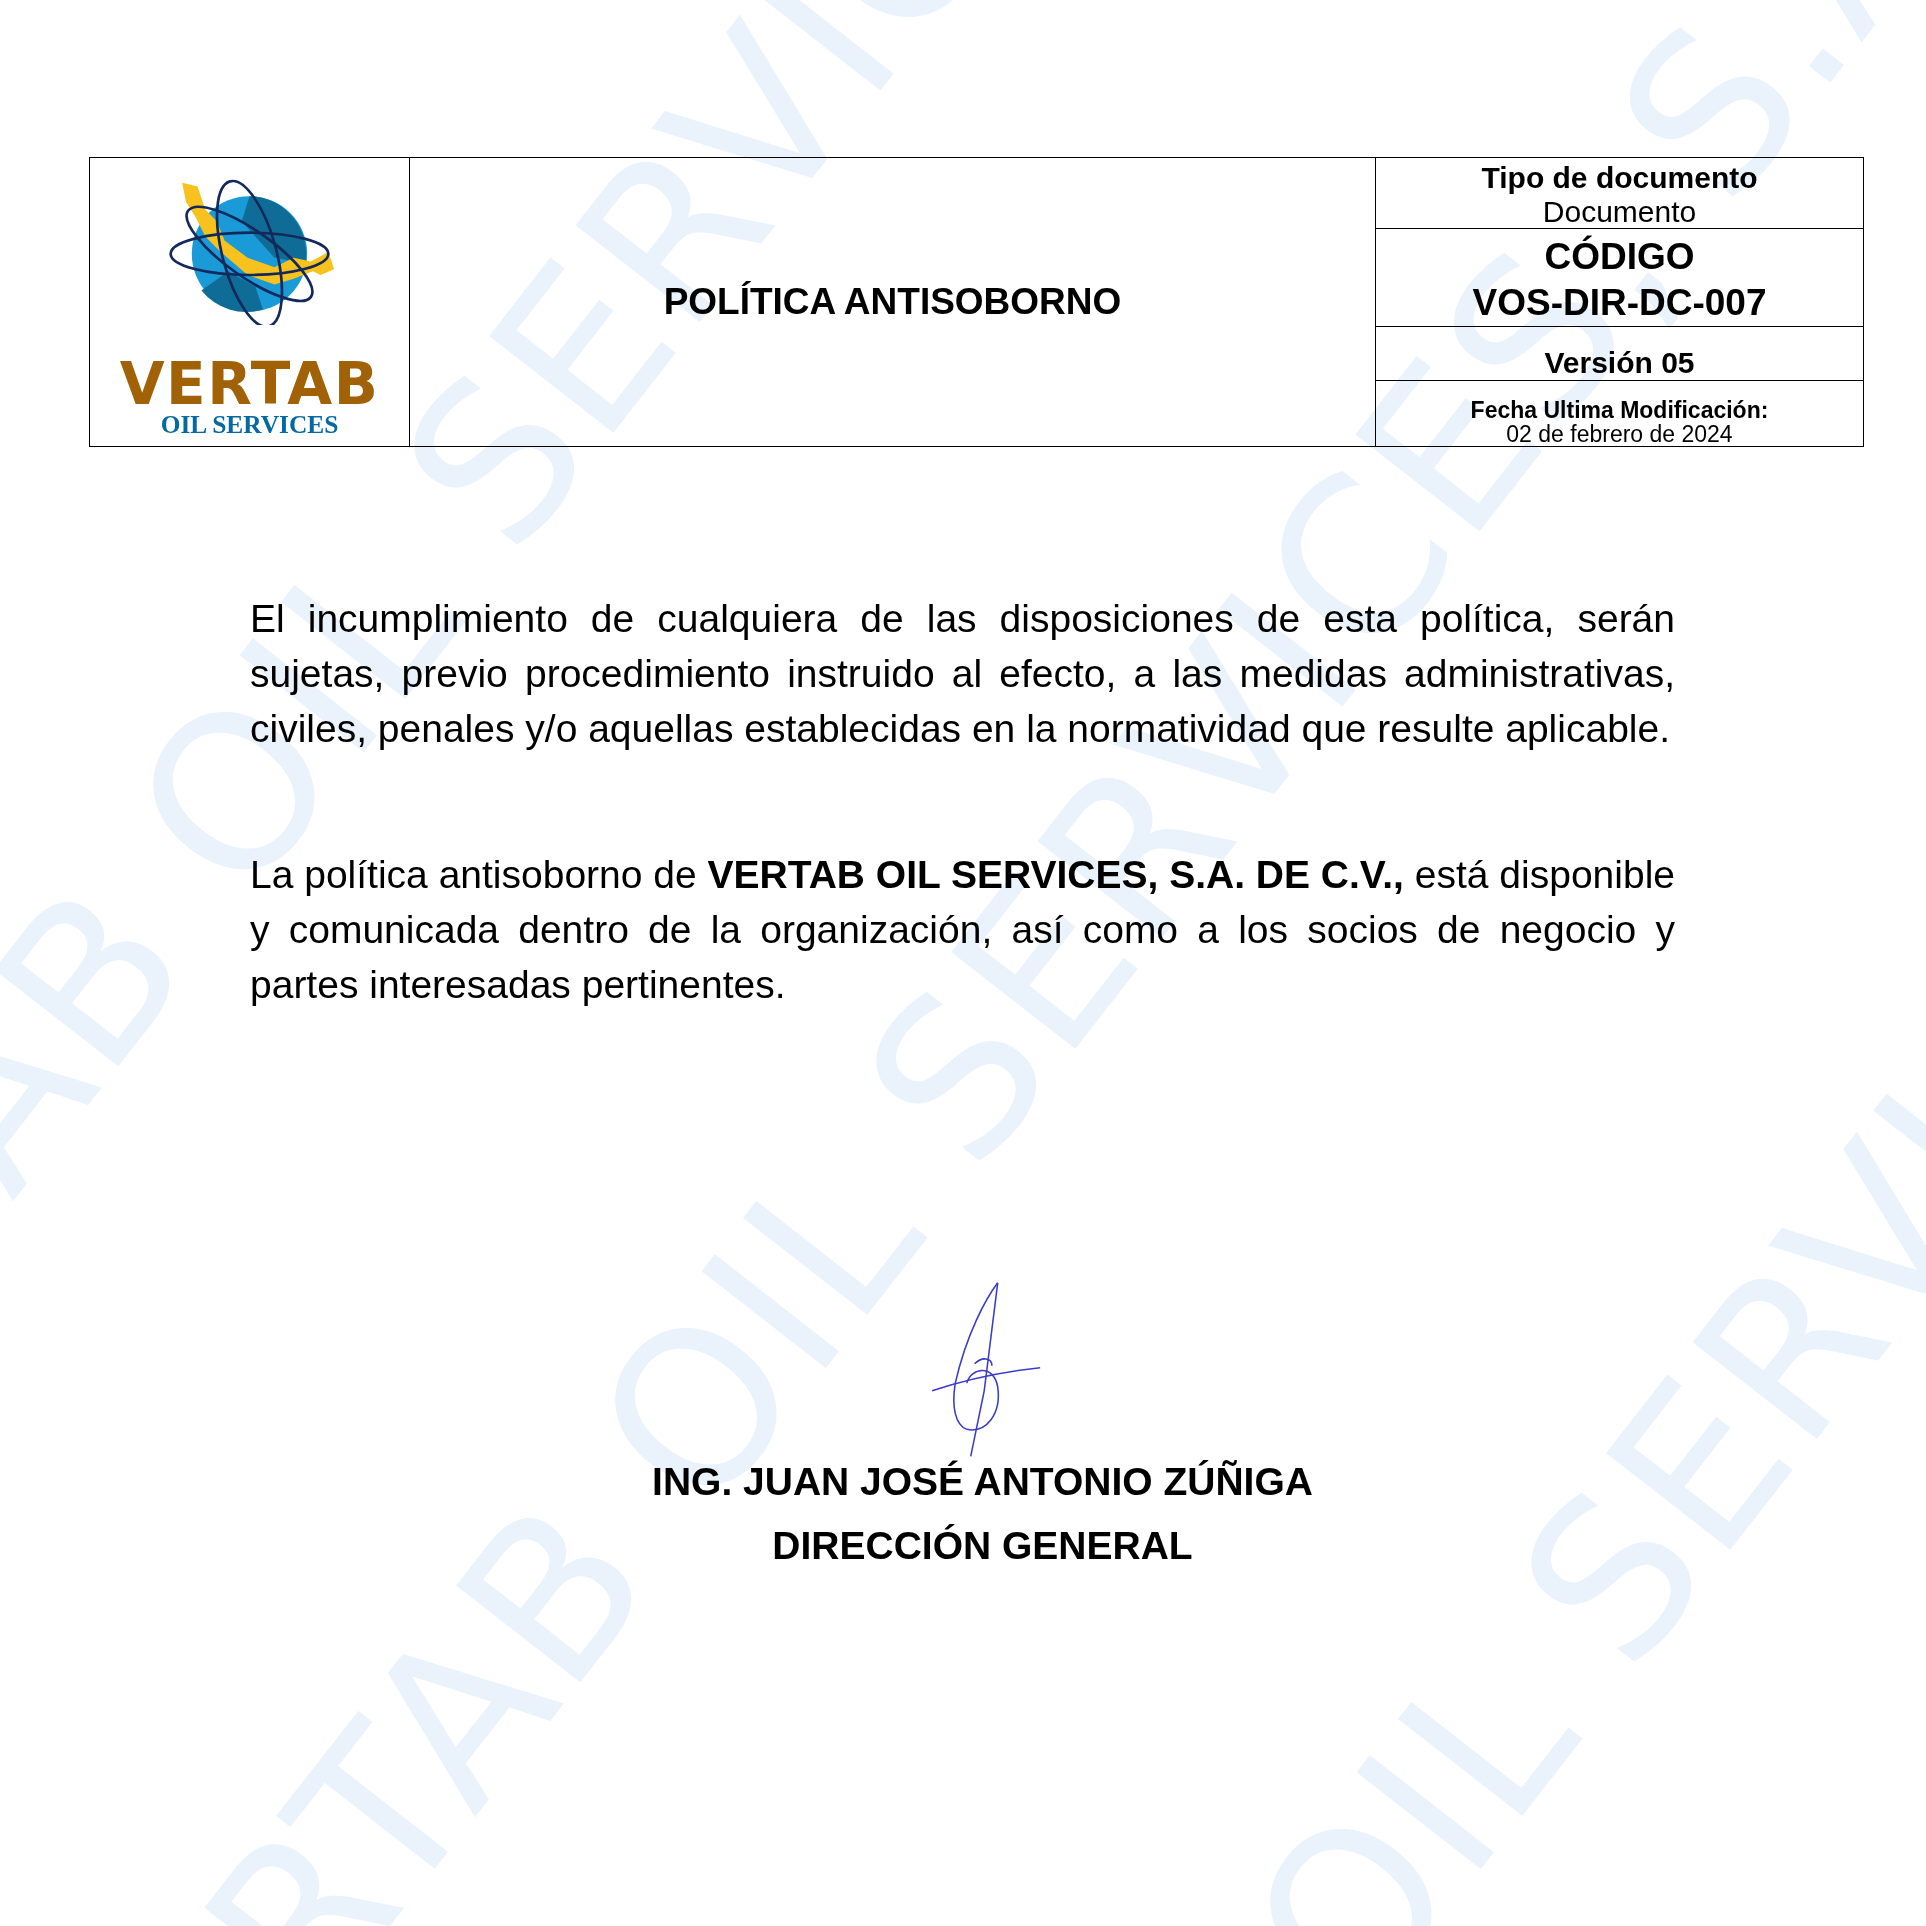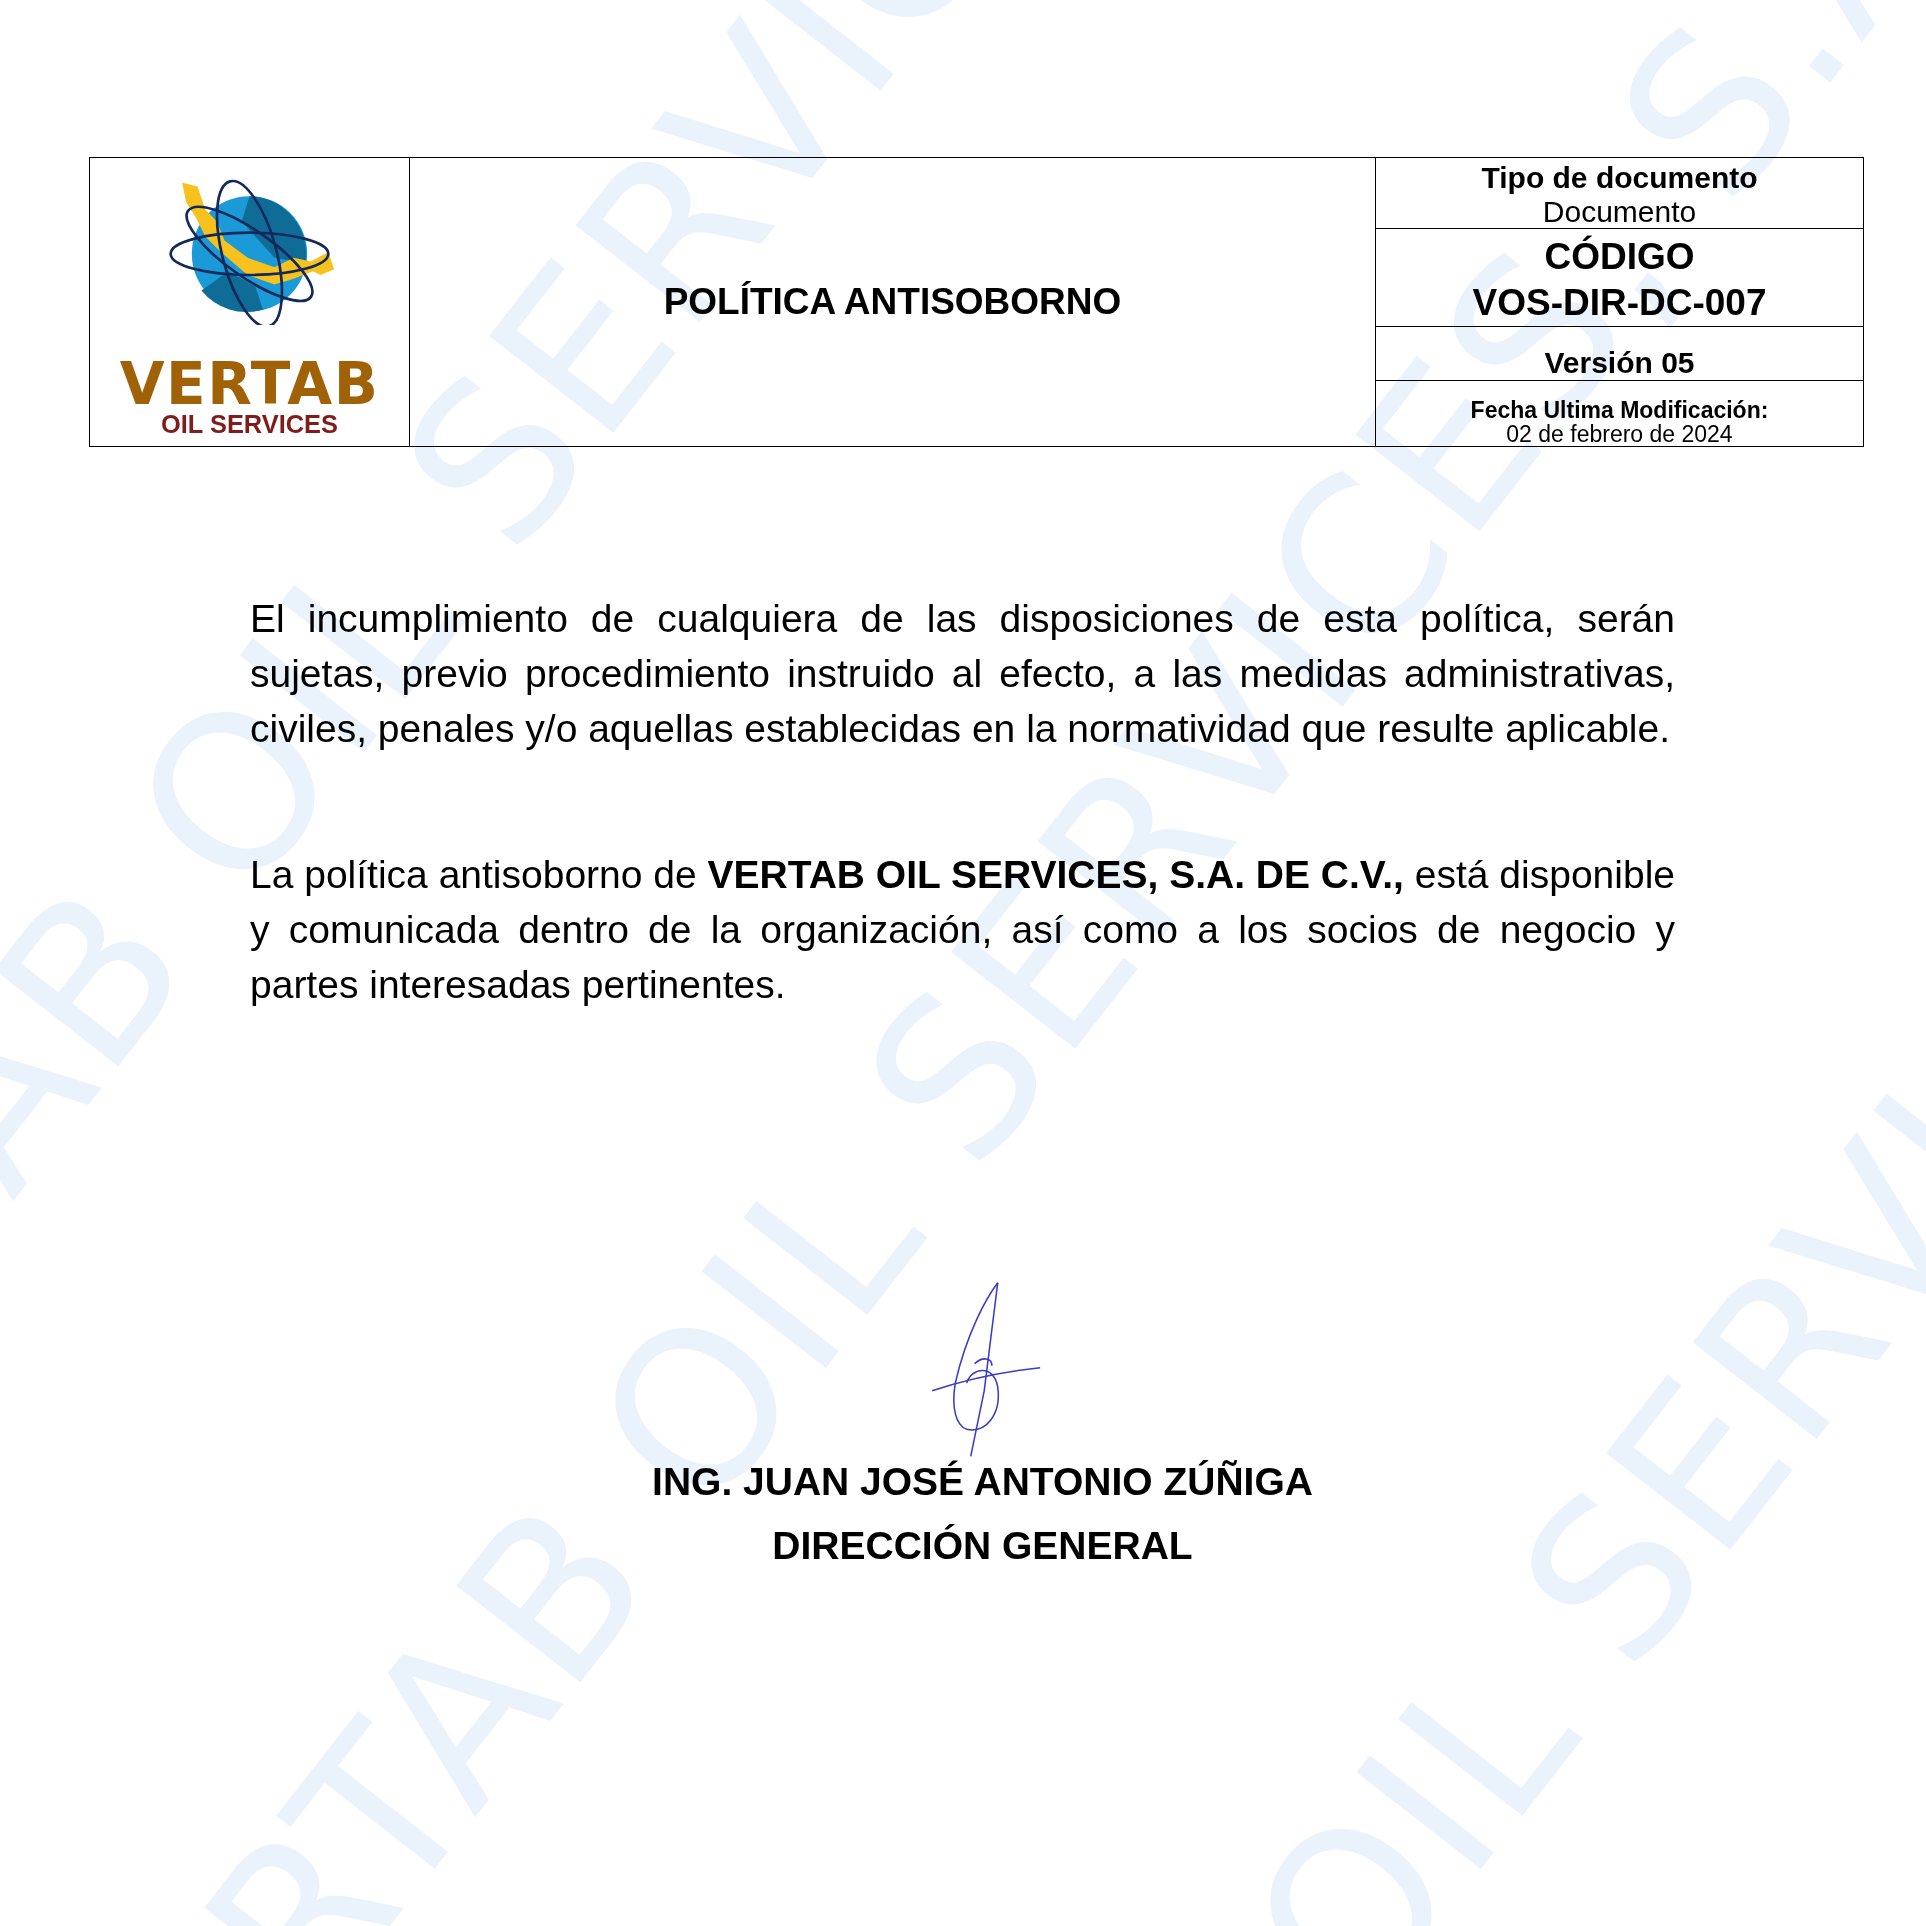--- a/index.html
+++ b/index.html
@@ -18,21 +18,21 @@
     .header-table {
       position: absolute; left: 89px; top: 157px; width: 1775px; height: 290px;
       border: 1.9px solid #000; box-sizing: border-box; display: flex; z-index: 1;
     }
     .logo-cell {
       width: 320px; border-right: 1.9px solid #000; box-sizing: border-box;
       display: flex; flex-direction: column; align-items: center; justify-content: flex-end; padding-bottom: 8.5px;
     }
     .logo-cell svg { width: 181px; height: 150px; margin-bottom: 3.9px; }
     .logo-word { font-family: "DejaVu Sans", sans-serif; font-weight: bold; color: #a16207; font-size: 58px; line-height: 54px; letter-spacing: 1.5px; margin-top: 28px; }
-    .logo-sub { font-family: Liberation Sans, sans-serif; font-weight: bold; color: #7f1d1d; font-size: 25.4px; line-height: 27px; }
+    .logo-sub { font-family: Liberation Serif, serif; font-weight: bold; color: #0369a1; font-size: 25.4px; line-height: 27px; }
     .title-cell {
       width: 966px; border-right: 1.9px solid #000; box-sizing: border-box;
       display: flex; align-items: center; justify-content: center;
     }
     .title-cell span { font-weight: bold; font-size: 37px; }
     .meta-cell { flex: 1; display: flex; flex-direction: column; }
     .meta-row { border-bottom: 1.9px solid #000; box-sizing: border-box; display: flex; flex-direction: column; align-items: center; justify-content: flex-end; text-align: center; }
     .meta-row:last-child { border-bottom: none; margin-top: 17px; }
     .r1 { height: 75px; } .r2 { height: 103px; } .r3 { height: 57px; justify-content: flex-end; } .r4 { flex: 1; }
     .meta-label { font-weight: bold; font-size: 30px; line-height: 35px; }

